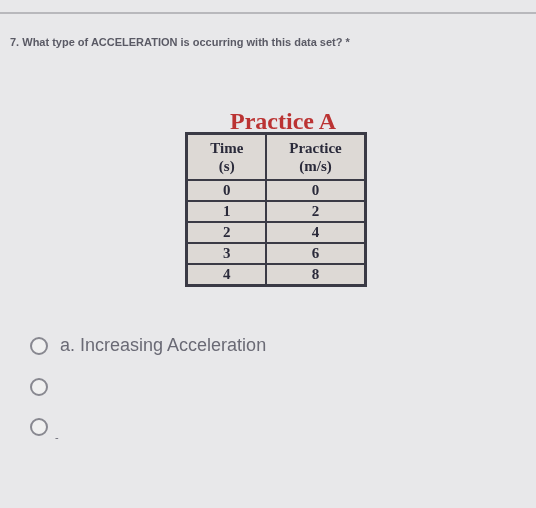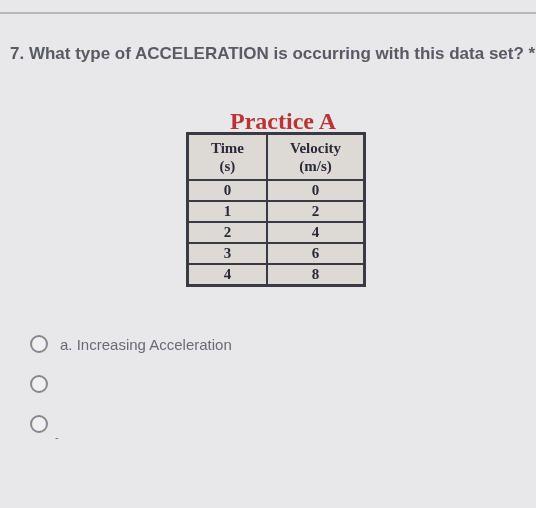--- a/index.html
+++ b/index.html
@@ -17,24 +17,24 @@
     }
     .divider {
       width: 100%;
       height: 2px;
       background: #b8b8bc;
       position: absolute;
       top: 12px;
     }
     .question {
       position: absolute;
-      top: 44px;
+      top: 36px;
       left: 10px;
       color: #5a5a65;
-      font-size: 17px;
+      font-size: 11px;
       font-weight: bold;
     }
     .practice-title {
       position: absolute;
       top: 108px;
       left: 0;
       width: 100%;
       text-align: center;
       color: #bb3333;
       font-size: 24px;
@@ -86,21 +86,21 @@
       width: 18px;
       height: 18px;
       border: 2px solid #888890;
       border-radius: 50%;
       margin-right: 12px;
       background: #f0f0f0;
       flex-shrink: 0;
     }
     .option-label {
       color: #6a6a75;
-      font-size: 15px;
+      font-size: 18px;
     }
     .neg-mark {
       position: absolute;
       font-size: 11px;
       color: #6a6a75;
       left: 55px;
       top: 431px;
     }
   </style>
 </head>
@@ -117,21 +117,21 @@
 
 <div class="table-wrap">
   <table>
     <thead>
       <tr>
         <th>
           <div>Time</div>
           <div>(s)</div>
         </th>
         <th>
-          <div>Velocity</div>
+          <div>Practice</div>
           <div>(m/s)</div>
         </th>
       </tr>
     </thead>
     <tbody>
       <tr>
         <td>0</td>
         <td>0</td>
       </tr>
       <tr>

